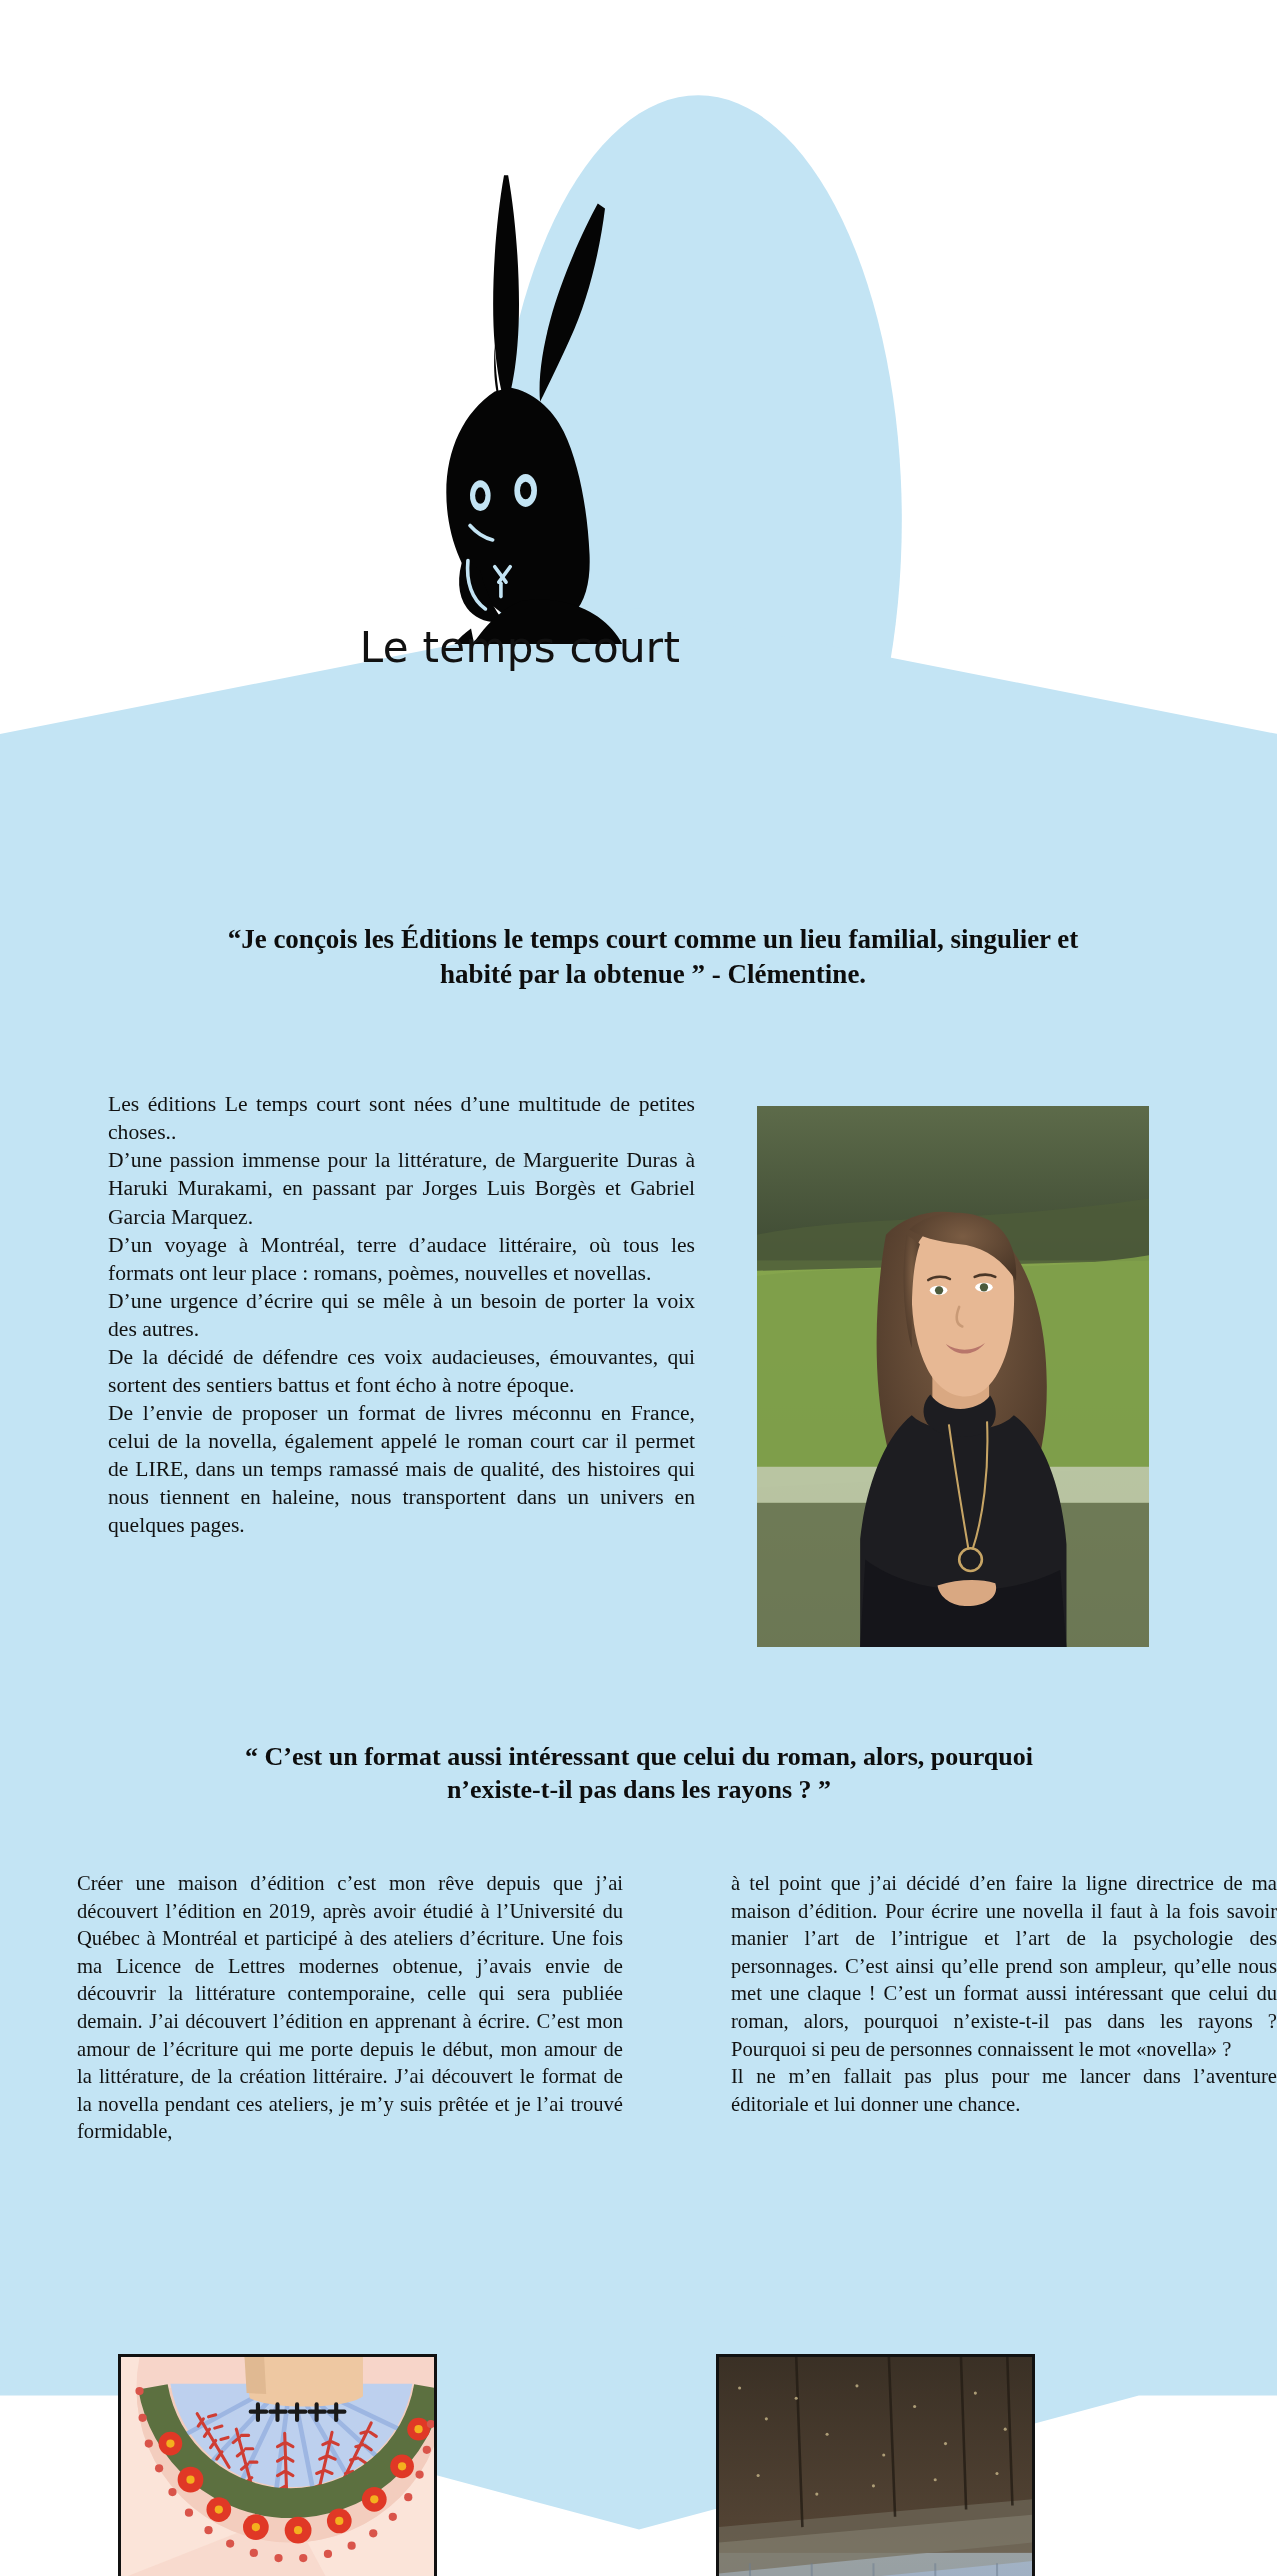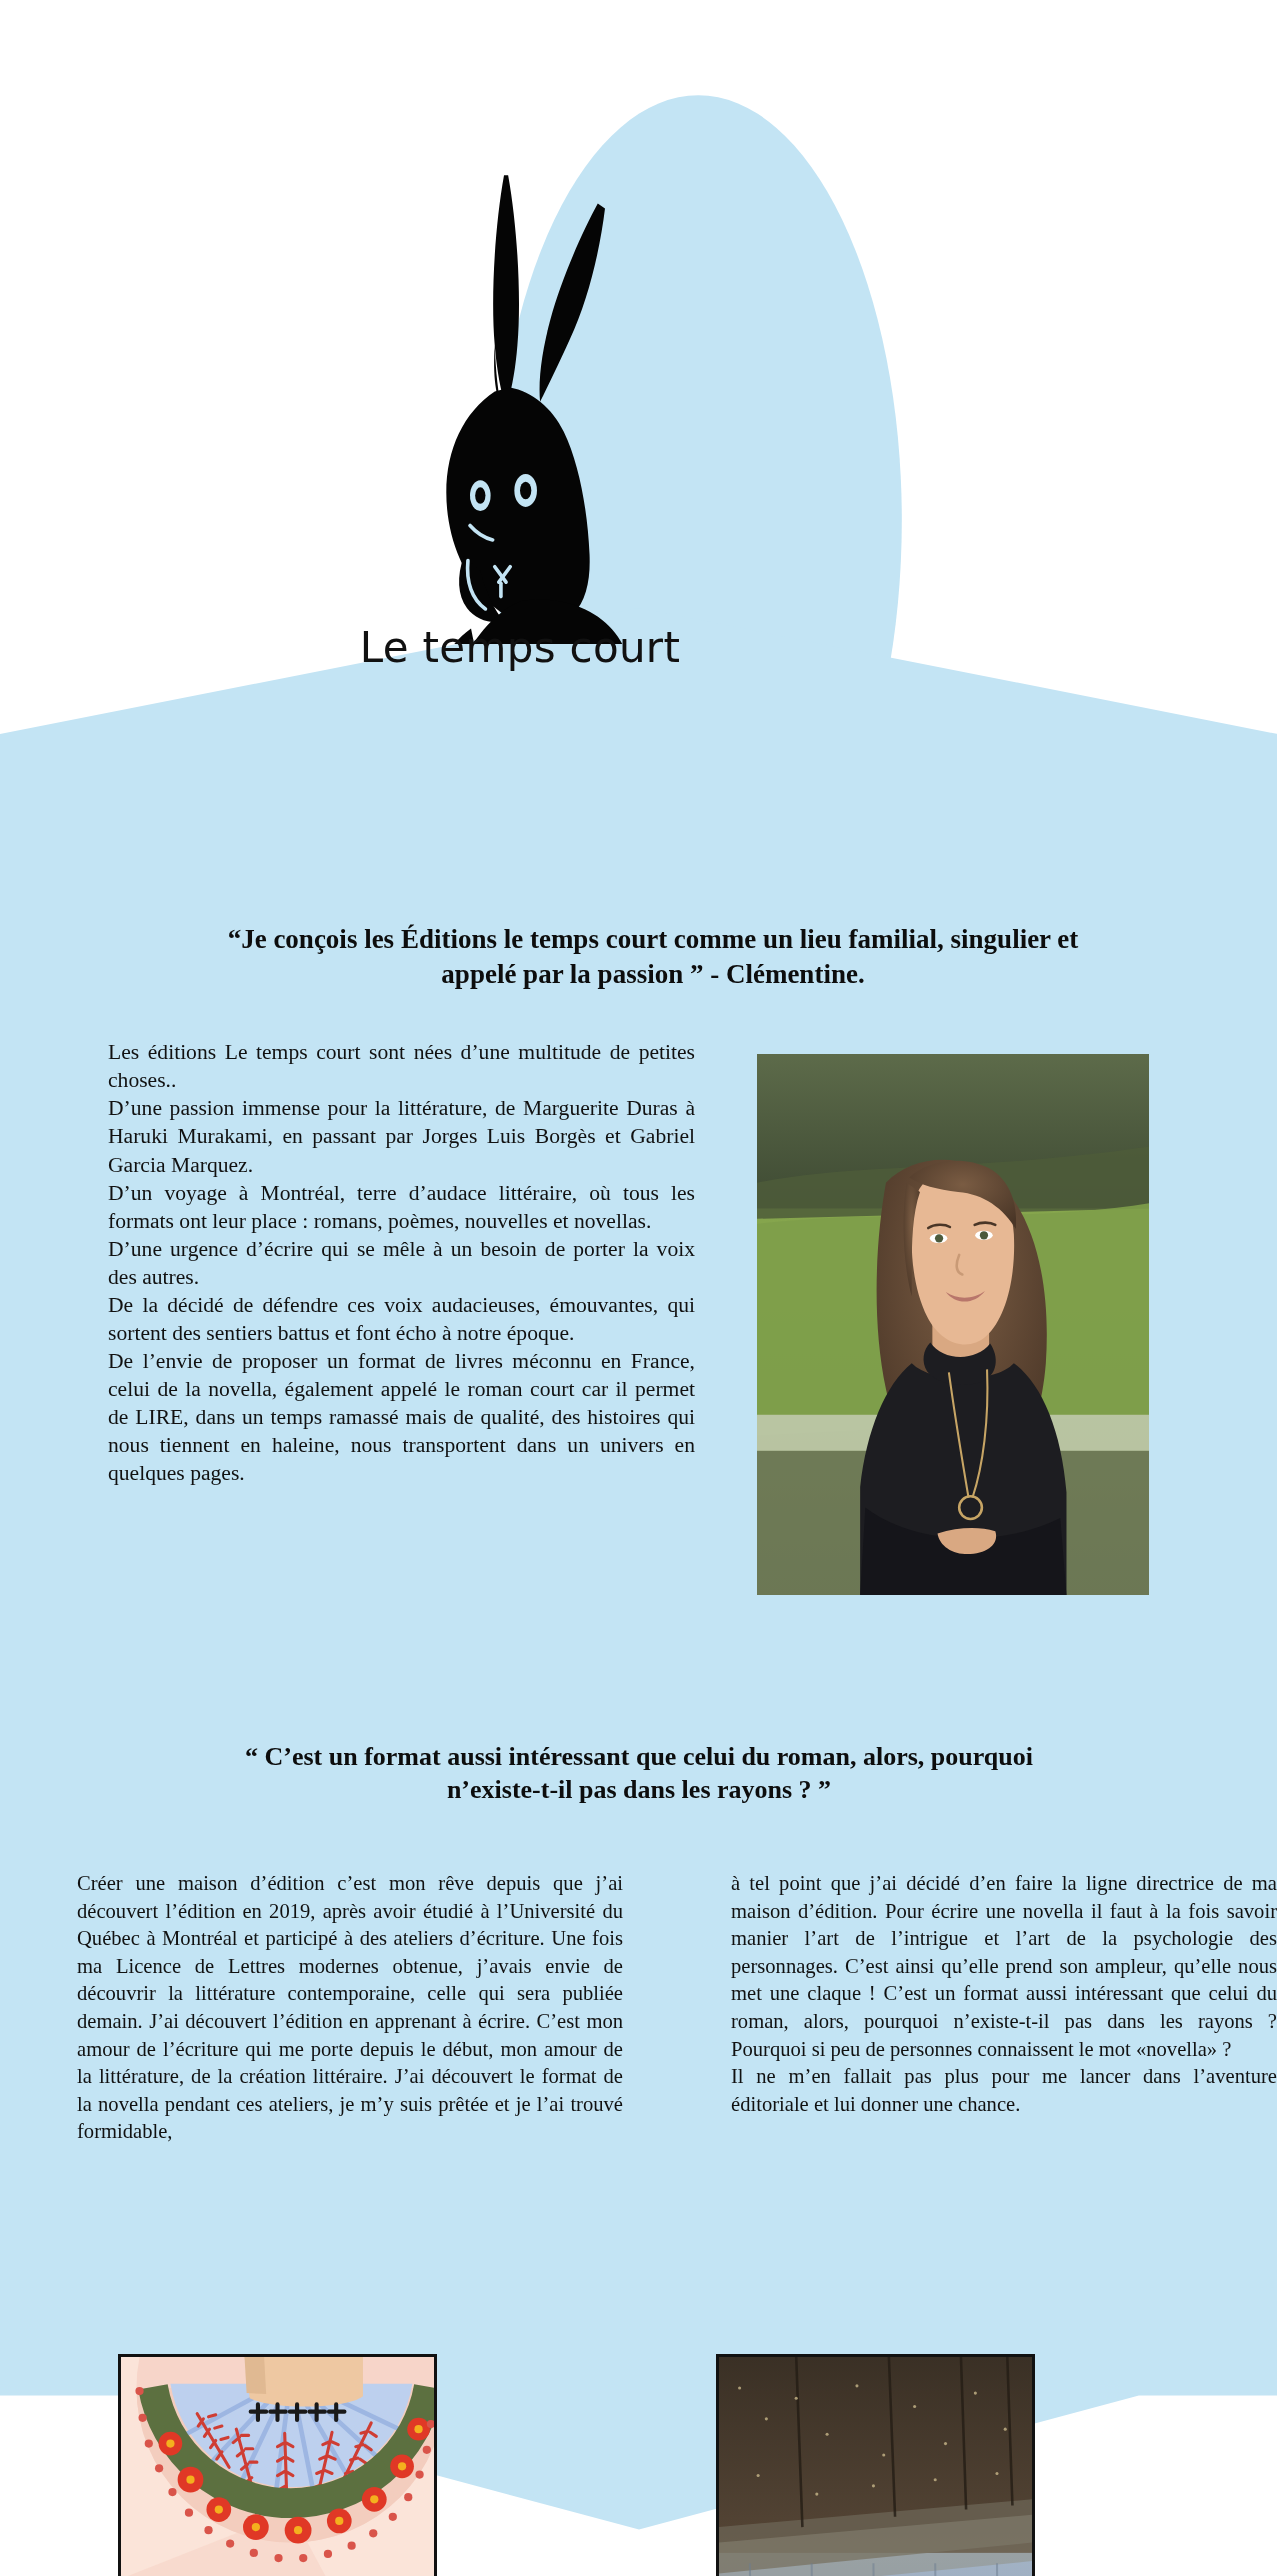--- a/index.html
+++ b/index.html
@@ -49,21 +49,21 @@
     color:#0d0d0d;
     line-height:1.28;
   }
   .quote-1{top:922px;font-size:27px;}
   .quote-1 .ln{display:block;padding-left:28px;}
   .quote-2{top:1731px;font-size:26px;margin-top:9px;}
   .quote-2 .ln{display:block;}
 
   
   .intro{
-    position:absolute;left:0;top:1028px;width:1278px;height:608px;
+    position:absolute;left:0;top:1080px;width:1278px;height:608px;
   }
   .intro-text{
     position:absolute;left:108px;top:10.3px;width:587px;
     font-size:21.6px;line-height:1.30;color:#111111;
     text-align:justify;
     font-family:"Liberation Serif", serif;
   }
   .intro-text p{margin:0;}
   .portrait{
     position:absolute;left:757px;top:26px;width:392px;height:541px;
@@ -172,21 +172,21 @@
 
           <path d="M248 888 C244 930 256 964 282 982"></path>
         </g>
       </svg>
       <div class="brand-title">Le temps court</div>
     </div>
   </div>
 
   <div class="quote quote-1">
     <span class="ln">“Je conçois les Éditions le temps court comme un lieu familial, singulier et</span>
-    <span class="ln">appelé par la passion ” - Clémentine.</span>
+    <span class="ln">habité par la obtenue ” - Clémentine.</span>
   </div>
 
   <div class="intro">
     <div class="intro-text">
       <p>Les éditions Le temps court sont nées d’une multitude de petites choses..</p>
       <p>D’une passion immense pour la littérature, de Marguerite Duras à Haruki Murakami, en passant par Jorges Luis Borgès et Gabriel Garcia Marquez.</p>
       <p>D’un voyage à Montréal, terre d’audace littéraire, où tous les formats ont leur place : romans, poèmes, nouvelles et novellas.</p>
       <p>D’une urgence d’écrire qui se mêle à un besoin de porter la voix des autres.</p>
       <p>De la décidé de défendre ces voix audacieuses, émouvantes, qui sortent des sentiers battus et font écho à notre époque.</p>
       <p>De l’envie de proposer un format de livres méconnu en France, celui de la novella, également appelé le roman court car il permet de LIRE, dans un temps ramassé mais de qualité, des histoires qui nous tiennent en haleine, nous transportent dans un univers en quelques pages.</p>

